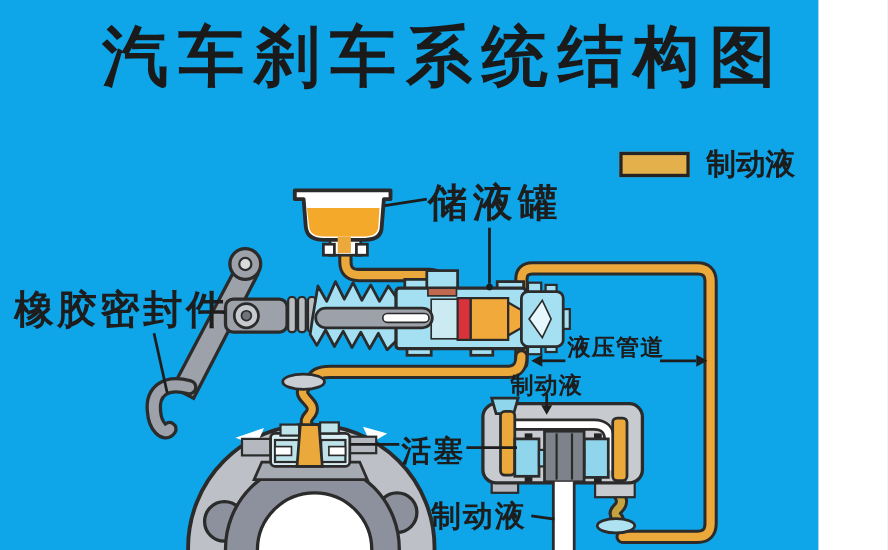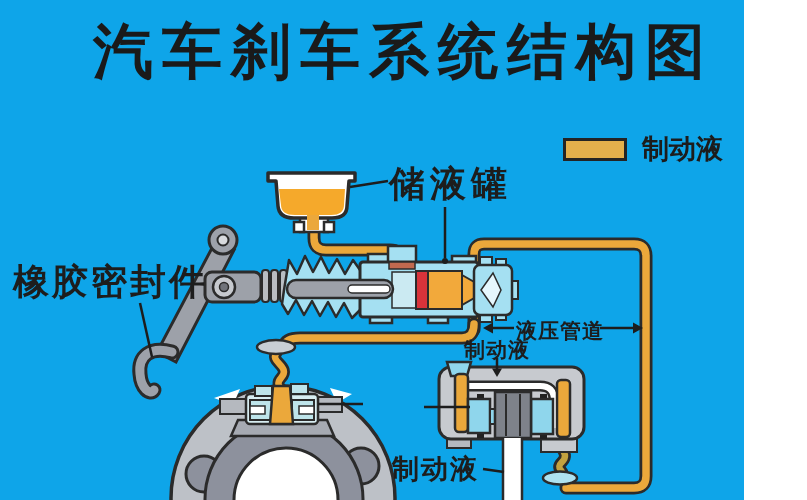--- a/index.html
+++ b/index.html
@@ -12,21 +12,21 @@
     position:absolute;left:0;top:12px;width:807px;text-align:center;
     font-size:60px;font-weight:900;letter-spacing:9px;color:#1a1a1a;white-space:nowrap;
   }
   .legend{position:absolute;left:563px;top:131px;display:flex;flex-direction:column;gap:15px;}
   .legend-row{display:flex;align-items:center;gap:15px;}
   .swatch{width:64px;height:23px;border:3px solid #242424;box-sizing:border-box;}
   .legend-label{font-size:27px;font-weight:bold;white-space:nowrap;}
   .dlabel{position:absolute;font-weight:bold;white-space:nowrap;color:#1d1d1d;}
   .lbl-reservoir{left:389px;top:160px;font-size:36px;letter-spacing:5px;text-align:right;}
   .lbl-pedal{left:13px;top:258px;font-size:36px;letter-spacing:3px;}
-  .lbl-hydline{left:516px;top:317px;font-size:21px;letter-spacing:1px;}
+  .lbl-hydline{left:516px;top:302px;font-size:21px;letter-spacing:1px;}
   .lbl-fluid-mid{left:464px;top:336px;font-size:21px;letter-spacing:1px;}
   .lbl-piston{left:365px;top:392px;font-size:27px;letter-spacing:2px;}
   .lbl-fluid-bottom{left:392px;top:451px;font-size:27px;letter-spacing:2px;}
 </style>
 </head>
 <body>
 
 <div id="stage">
 
   <svg id="diagram-svg" width="807" height="500" viewBox="0 0 807 500">
@@ -175,15 +175,16 @@
     <div class="legend-row">
       <div class="swatch" style="background-color: rgb(228, 176, 76);"></div>
       <span class="legend-label">制动液</span>
     </div>
   </div>
 
   <div class="dlabel lbl-reservoir">储液罐</div>
   <div class="dlabel lbl-pedal">橡胶密封件</div>
   <div class="dlabel lbl-hydline">液压管道</div>
   <div class="dlabel lbl-fluid-mid">制动液</div>
+  <div class="dlabel lbl-piston">活塞</div>
   <div class="dlabel lbl-fluid-bottom">制动液</div>
 
 </div>
 
 </body></html>

